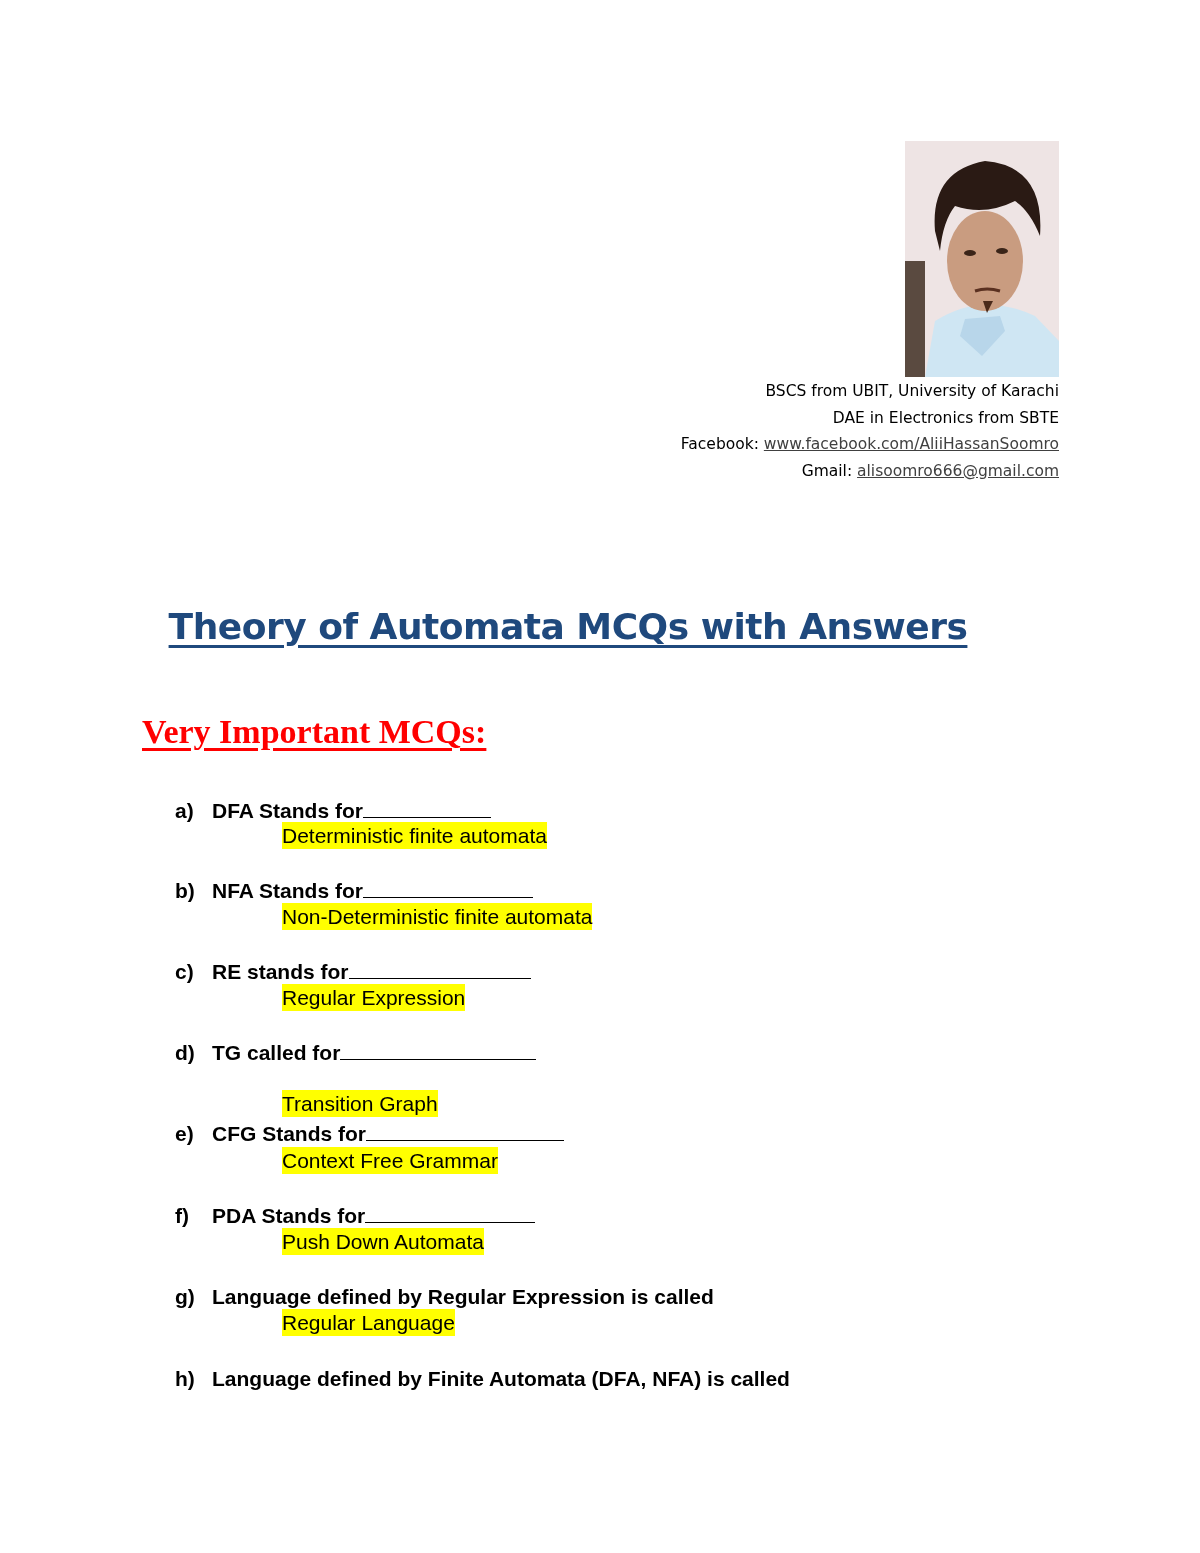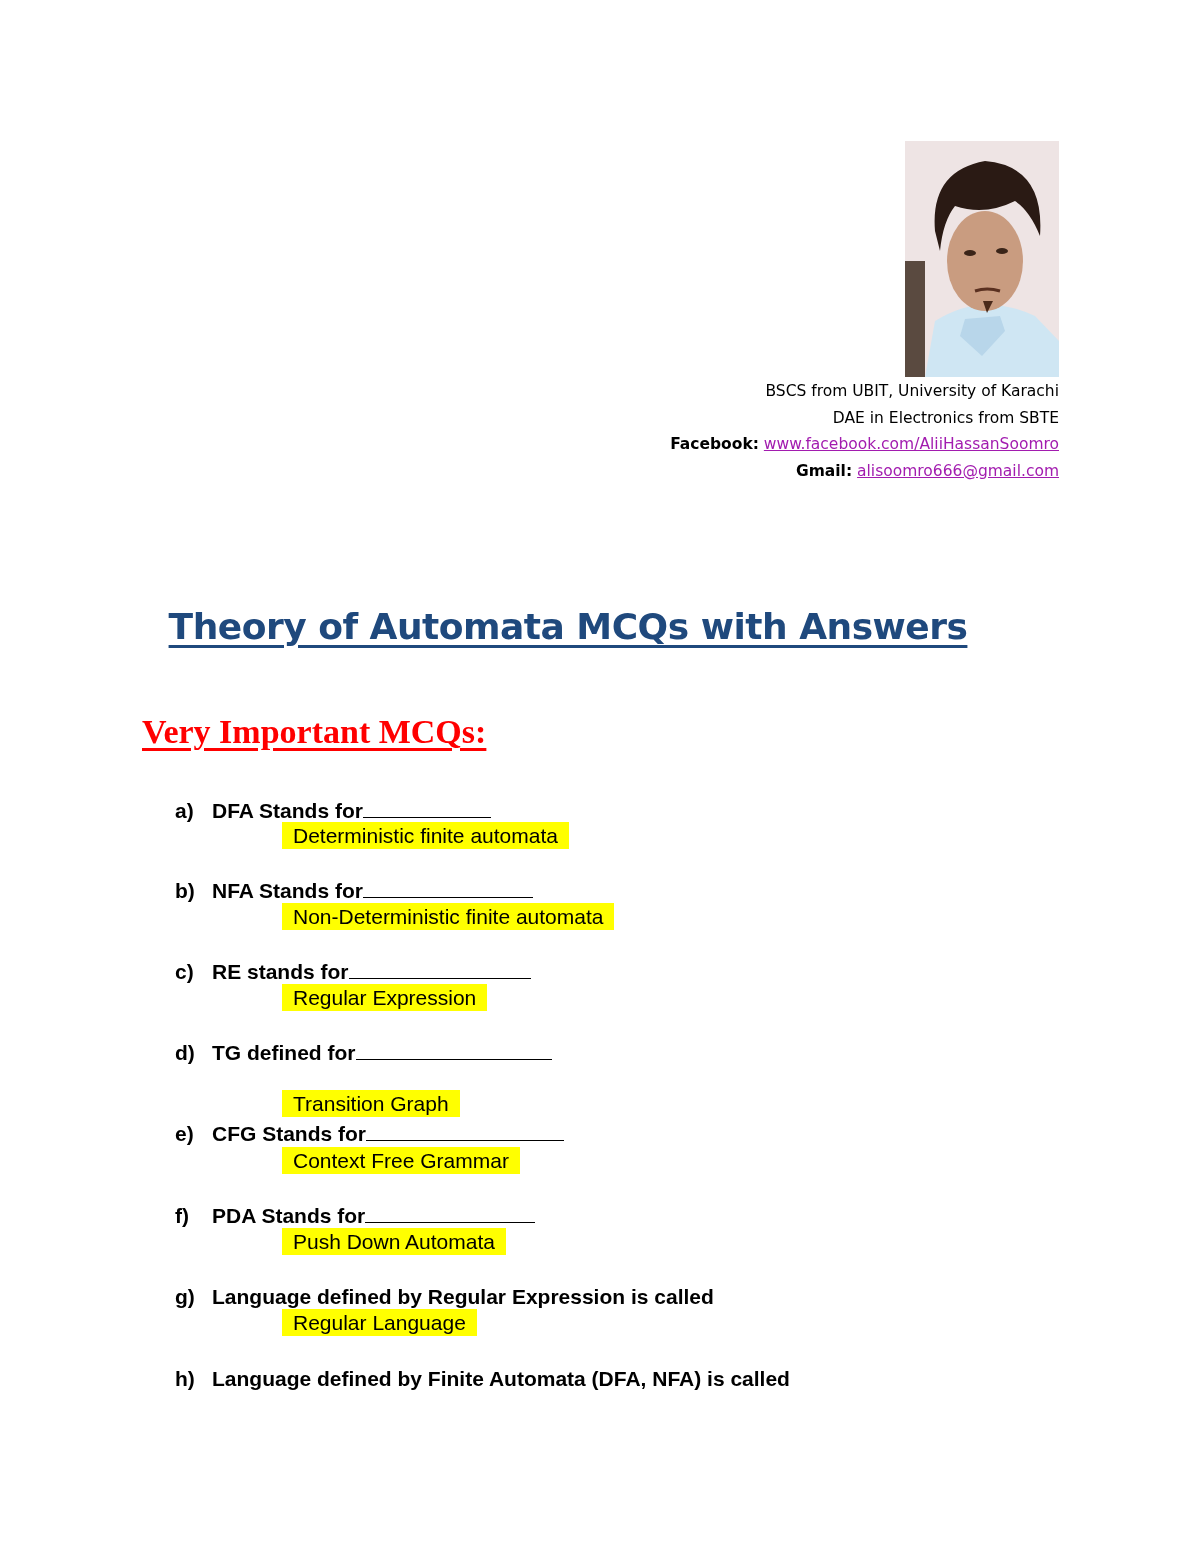--- a/index.html
+++ b/index.html
@@ -1,27 +1,27 @@
 <!DOCTYPE html>
 <html><head>
 <meta charset="utf-8">
 <style>
   html, body { margin:0; padding:0; background:#ffffff; }
   body { width:1200px; height:1553px; position:relative; overflow:hidden; font-family:"Liberation Sans", sans-serif; color:#000; }
   .photo { position:absolute; left:905px; top:141px; width:154px; height:236px; overflow:hidden; background:#efe6e6; }
   .author { position:absolute; right:141px; top:378px; text-align:right; font-family:"DejaVu Sans", sans-serif; font-size:15.5px; line-height:26.5px; color:#000; }
-  .author .lbl { font-weight:bold; }
-  .author a { color:#a21caf; text-decoration:underline; }
+  .author .lbl { font-weight:normal; }
+  .author a { color:#404040; text-decoration:underline; }
   .title { position:absolute; left:0; width:1136px; top:606px; text-align:center; font-family:"DejaVu Sans", sans-serif; font-size:36px; font-weight:bold; color:#1f497d; letter-spacing:-0.5px; }
   .title span { text-decoration:underline; text-decoration-thickness:3px; text-underline-offset:6px; }
   .subtitle { position:absolute; left:142px; top:713px; font-family:Liberation Serif, serif; font-size:34px; font-weight:bold; color:#ff0000; text-decoration:underline; text-decoration-thickness:3px; text-underline-offset:5px; }
   .item { position:absolute; left:175px; font-size:21px; line-height:27px;font-weight:bold; }
   .item .letter { display:inline-block; width:37px; }
   .item .blank { display:inline-block; border-bottom:1.5px solid #000; height:16px; vertical-align:baseline; }
-  .answer { position:absolute; left:282px; font-size:21px; line-height:27px; background:#ffff00; padding:0 11px; }
+  .answer { position:absolute; left:282px; font-size:21px; line-height:27px; background:#ffff00; padding:0 0; }
 </style>
 </head>
 <body>
 
 <div class="photo">
   <svg width="154" height="236" viewBox="0 0 154 236">
     <rect width="154" height="236" fill="#eee4e4"></rect>
     <rect x="0" y="120" width="20" height="116" fill="#5a4a40"></rect>
     <path d="M20 236 L30 180 Q77 150 130 175 L154 200 L154 236 Z" fill="#cfe6f3"></path>
     <path d="M55 195 L77 215 L100 190 L95 175 L60 178 Z" fill="#b8d6ea"></path>
@@ -59,21 +59,21 @@
   <span class="letter">b)</span><span>NFA Stands for</span><span class="blank" style="width:170px"></span>
 </div>
 <div class="answer" style="top:903px">Non-Deterministic finite automata</div>
 
 <div class="item" style="top:958px">
   <span class="letter">c)</span><span>RE stands for</span><span class="blank" style="width:182px"></span>
 </div>
 <div class="answer" style="top:984px">Regular Expression</div>
 
 <div class="item" style="top:1039px">
-  <span class="letter">d)</span><span>TG defined for</span><span class="blank" style="width:196px"></span>
+  <span class="letter">d)</span><span>TG called for</span><span class="blank" style="width:196px"></span>
 </div>
 <div class="answer" style="top:1090px">Transition Graph</div>
 
 <div class="item" style="top:1120px">
   <span class="letter">e)</span><span>CFG Stands for</span><span class="blank" style="width:198px"></span>
 </div>
 <div class="answer" style="top:1147px">Context Free Grammar</div>
 
 <div class="item" style="top:1202px">
   <span class="letter">f)</span><span>PDA Stands for</span><span class="blank" style="width:170px"></span>

